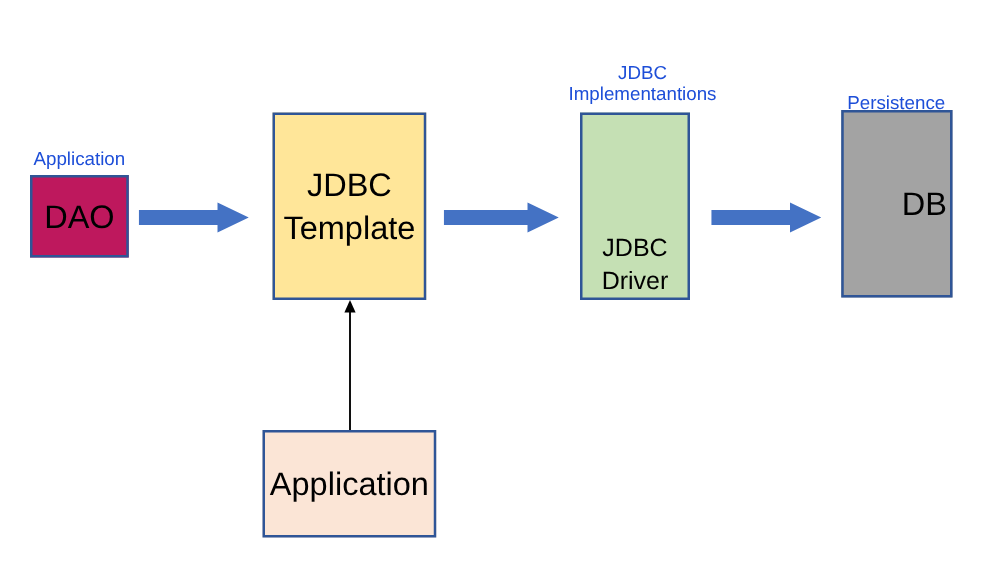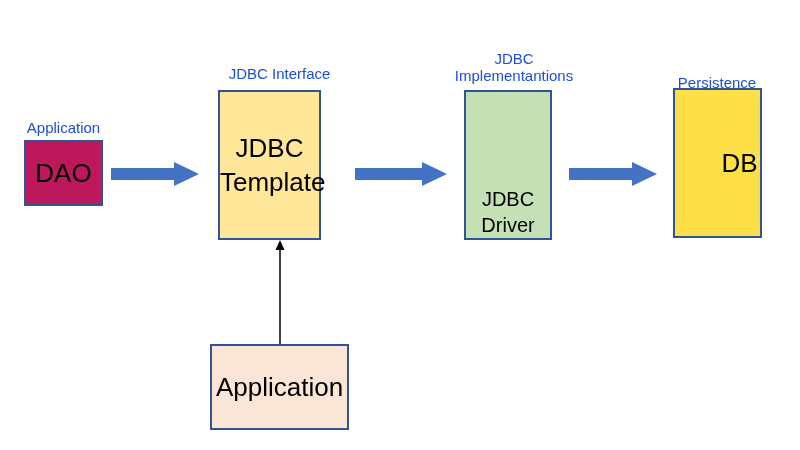--- a/index.html
+++ b/index.html
@@ -36,21 +36,21 @@
   }
   .box-label {
     display: block;
     width: 100%;
     text-align: center;
   }
   
   .cap-application { left: 24px;  top: 119px; width: 79px; text-align: center; }
   .box-dao         { left: 24px;  top: 140px; width: 79px;  height: 66px;  font-size: 26px; }
   .cap-interface   { left: 218px; top: 65px;  width: 123px; }
-  .box-template    { left: 218px; top: 90px;  width: 103px; height: 150px; font-size: 26px; line-height: 34px; }
+  .box-template    { left: 218px; top: 90px;  width: 123px; height: 150px; font-size: 26px; line-height: 34px; }
   .cap-impl        { left: 449px; top: 50px;  width: 130px; }
   .box-driver      { left: 464px; top: 90px;  width: 88px;  height: 150px; font-size: 20px; line-height: 26px; align-items: flex-end; }
   .cap-persistence { left: 652px; top: 50px;  width: 130px; margin-top: 24px; }
   .box-db          { left: 673px; top: 88px;  width: 89px;  height: 150px; font-size: 26px; }
   .box-datasource  { left: 210px; top: 344px; width: 139px; height: 86px;  font-size: 26px; }
   
   .block-arrow { position: absolute; display: block; }
   .arrow-1 { left: 111px; top: 161px; }
   .arrow-2 { left: 355px; top: 161px; }
   .arrow-3 { left: 569px; top: 161px; }
@@ -63,21 +63,20 @@
 
   <div class="caption cap-application">Application</div>
   <div class="box box-dao" style="background-color: #be185d;">
     <span class="box-label">DAO</span>
   </div>
 
   <svg class="block-arrow arrow-1" width="89" height="26" viewBox="0 0 89 26">
     <polygon points="0,7 63,7 63,1 88,13 63,25 63,19 0,19" style="fill: rgb(68, 114, 196);"></polygon>
   </svg>
 
-  <div class="caption cap-interface">JDBC Interface</div>
   <div class="box box-template" style="background-color: rgb(255, 230, 153);">
     <span class="box-label">JDBC Template</span>
   </div>
 
   <svg class="block-arrow arrow-2" width="93" height="26" viewBox="0 0 93 26">
     <polygon points="0,7 67,7 67,1 92,13 67,25 67,19 0,19" style="fill: rgb(68, 114, 196);"></polygon>
   </svg>
 
   <div class="caption cap-impl">
     <div>JDBC</div>
@@ -87,21 +86,21 @@
     <span class="box-label">JDBC Driver</span>
   </div>
 
   <svg class="block-arrow arrow-3" width="89" height="26" viewBox="0 0 89 26">
     <polygon points="0,7 63,7 63,1 88,13 63,25 63,19 0,19" style="fill: rgb(68, 114, 196);"></polygon>
   </svg>
 
   <div class="caption cap-persistence">
     <div>Persistence</div>
   </div>
-  <div class="box box-db" style="background-color: #fde047; padding-left: 44px;">
+  <div class="box box-db" style="background-color: #a3a3a3; padding-left: 44px;">
     <span class="box-label">DB</span>
   </div>
 
   <svg class="thin-arrow" width="14" height="104" viewBox="0 0 14 104">
     <line x1="7" y1="104" x2="7" y2="7" stroke-width="1.5" style="stroke: rgb(0, 0, 0);"></line>
     <polygon points="7,0 2.5,10 11.5,10" style="fill: rgb(0, 0, 0);"></polygon>
   </svg>
 
   <div class="box box-datasource" style="background-color: rgb(251, 229, 214);">
     <span class="box-label">Application</span>

